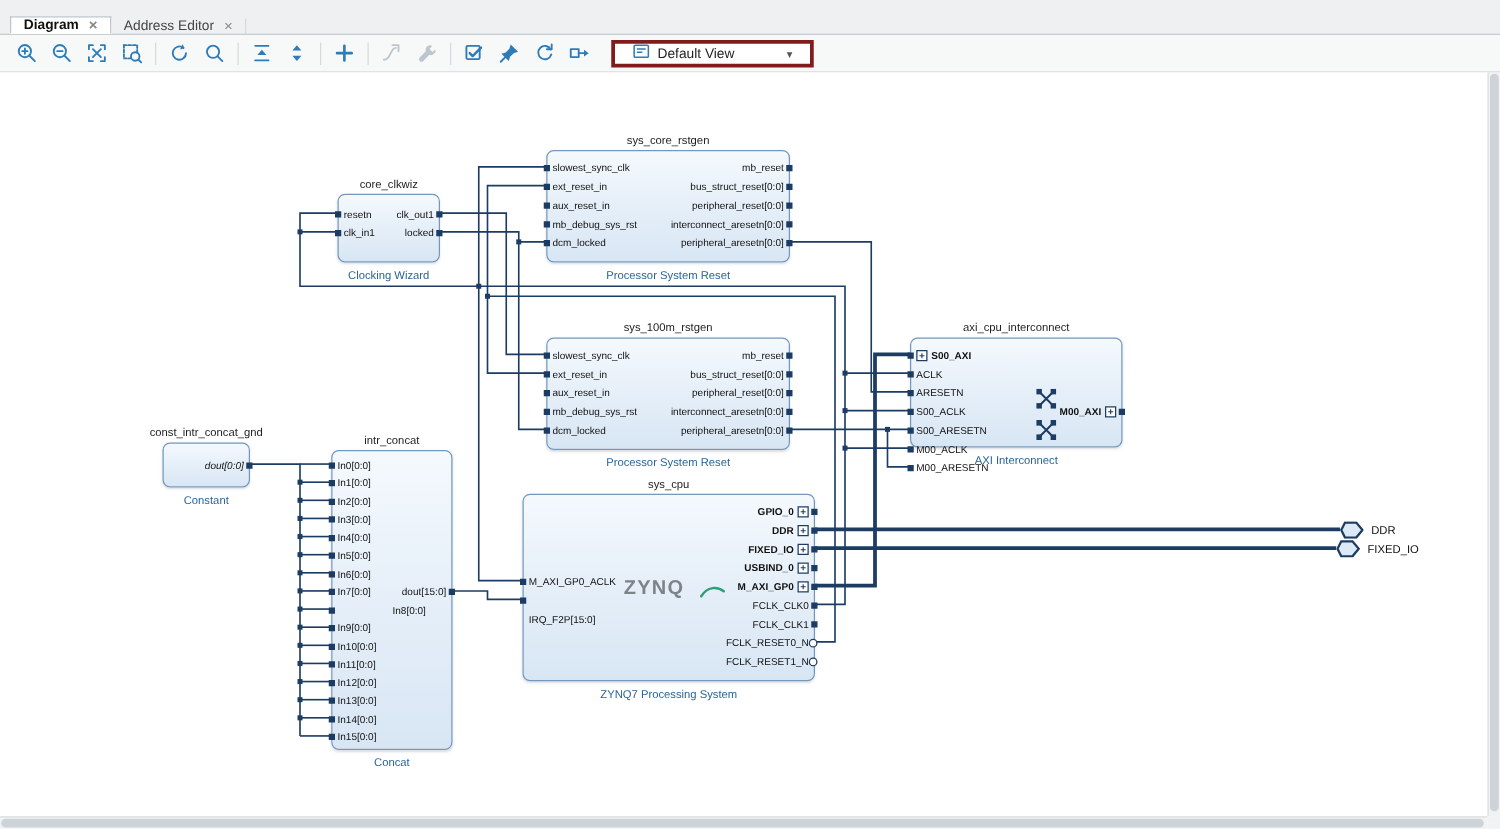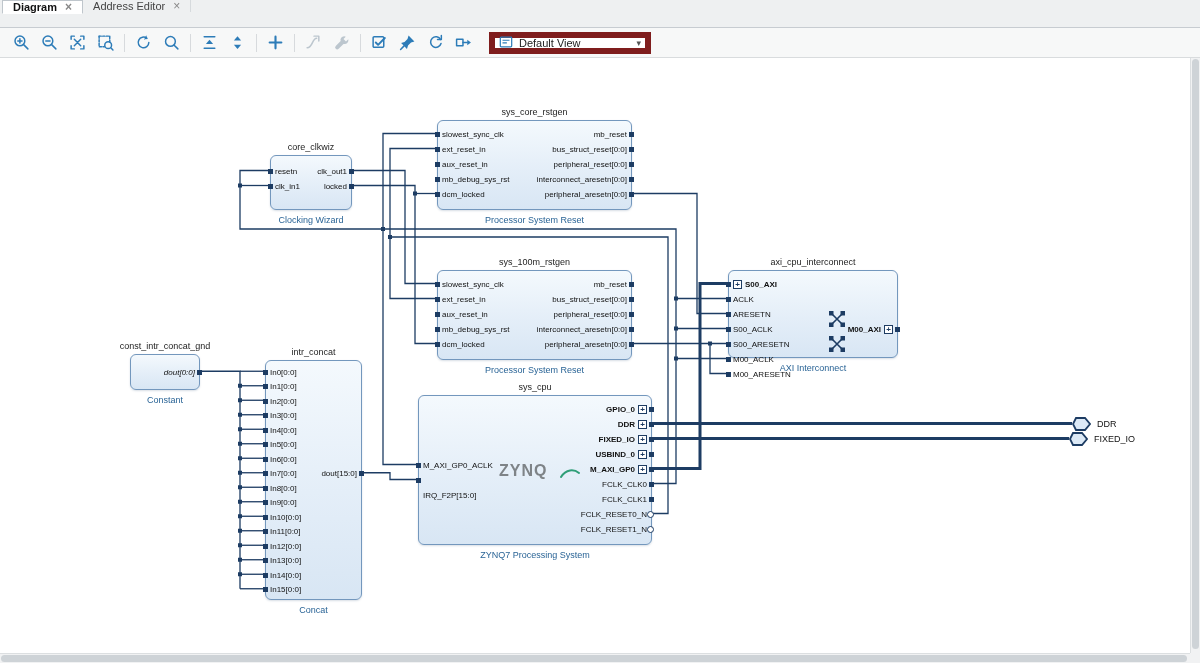--- a/index.html
+++ b/index.html
@@ -1,35 +1,35 @@
 <!DOCTYPE html>
 <html><head>
 <meta charset="utf-8">
 <style>
   *{box-sizing:border-box;margin:0;padding:0}
   html,body{width:1200px;height:663px;overflow:hidden;background:#fff;
     font-family:"Liberation Sans",sans-serif;}
   
   #tabbar{position:absolute;left:0;top:0;width:1200px;height:28px;background:#eef0f1;
-    border-bottom:1px solid #c7ccd1;display:flex;align-items:flex-start;padding-left:2px}
+    border-bottom:1px solid #c7ccd1;display:flex;align-items:flex-end;padding-left:8px}
   .tab{display:flex;align-items:center;gap:8px;padding:0 10px;font-size:11px;color:#444;
     border-right:1px solid #d6dadd;cursor:default}
   .tab.active{background:#fff;border:1px solid #bfc6cc;border-bottom:1px solid #fff;
     font-weight:bold;color:#111}
   .tab-close{color:#888;font-size:12px;line-height:1}
   
   #toolbar{position:absolute;left:0;top:28px;width:1200px;height:30px;background:#f7f8f8;
     border-bottom:1px solid #d9dcde;display:flex;align-items:center;padding:0 8px}
   #toolbar-icons{display:flex;align-items:center;gap:1px}
   .tbtn{width:27px;height:24px;display:flex;align-items:center;justify-content:center;
     background:none;border:none;color:#2d7cb8;padding:0;cursor:default}
   .tbtn.disabled{color:#bcc6ce}
   .tsep{width:1px;height:18px;background:#d7dadd;margin:0 4px}
-  .view-select{margin-left:12px;width:162px;height:22px;border:6px solid #7f1d1d;background:#fff;
-    display:flex;align-items:center;gap:6px;padding:0 4px;font-size:11px;color:#222}
+  .view-select{margin-left:12px;width:162px;height:22px;border:3px solid #7f1d1d;background:#fff;
+    display:flex;align-items:center;gap:6px;padding:0 14px;font-size:11px;color:#222}
   .vs-chevron{margin-left:auto;color:#555;font-size:9px}
   
   #canvas{position:absolute;left:0;top:58px;width:1190px;height:595px;background:#fff;overflow:hidden}
   #wires{position:absolute;left:0;top:0;z-index:1}
   polyline.wire{fill:none;stroke:#1d3c63;stroke-width:1.3}
   polyline.wire.thick{stroke-width:3}
   .block{position:absolute;z-index:2;border:1px solid #7397bd;border-radius:6px;
     background:linear-gradient(180deg,#f4f9fd 0%,#e4eef8 55%,#d8e6f4 100%);
     box-shadow:0 1px 2px rgba(40,70,110,.18)}
   .block-title{position:absolute;top:-14px;left:50%;transform:translateX(-50%);
@@ -442,21 +442,21 @@
       </div>
       <div class="pin left" style="top: 81.25px;"></div>
       <div class="port left" style="top: 91px; height: 14.5px;">
         <span class="plabel">In6[0:0]</span>
       </div>
       <div class="pin left" style="top: 95.75px;"></div>
       <div class="port left" style="top: 105.5px; height: 14.5px;">
         <span class="plabel">In7[0:0]</span>
       </div>
       <div class="pin left" style="top: 110.25px;"></div>
-      <div class="port left" style="top: 120px; height: 14.5px;">
+      <div class="port left" style="top: 120px; height: 14.5px; margin-left: 44px;">
         <span class="plabel">In8[0:0]</span>
       </div>
       <div class="pin left" style="top: 124.75px;"></div>
       <div class="port left" style="top: 134.5px; height: 14.5px;">
         <span class="plabel">In9[0:0]</span>
       </div>
       <div class="pin left" style="top: 139.25px;"></div>
       <div class="port left" style="top: 149px; height: 14.5px;">
         <span class="plabel">In10[0:0]</span>
       </div>

